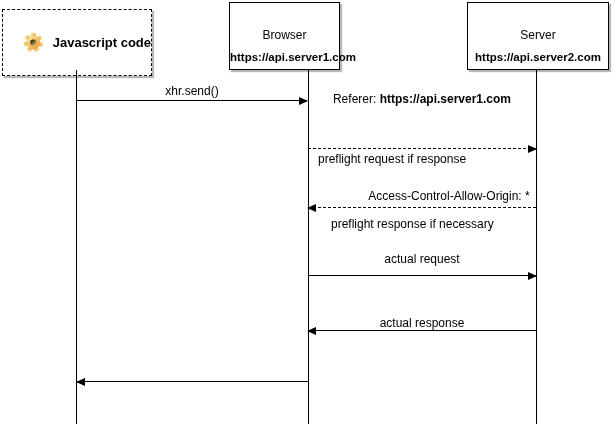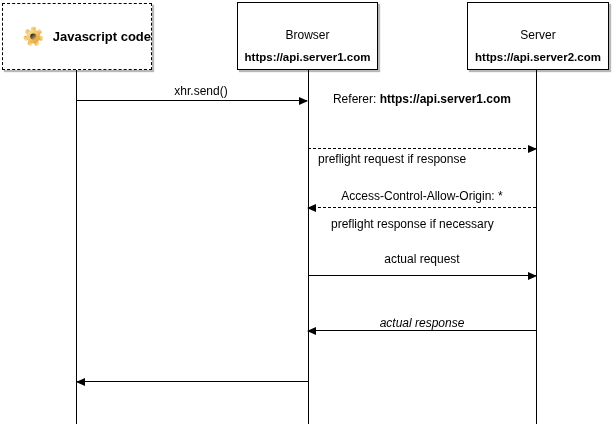--- a/index.html
+++ b/index.html
@@ -5,23 +5,23 @@
   html,body{margin:0;padding:0;background:#fff;}
   .canvas{
     position:relative;width:616px;height:425px;background:#ffffff;
     font-family:"Liberation Sans",sans-serif;color:#000;overflow:hidden;
   }
   .actor-box{
     position:absolute;background:#fff;border:1px solid #000;
     box-shadow:2px 2px 1px #b8b8b8;box-sizing:border-box;
   }
   .actor-box.dashed{border:1.4px dashed #000;}
-  .js-box{left:2px;top:3px;width:150px;height:67px;display:flex;align-items:center;gap:9px;padding-left:20px;}
+  .js-box{left:2px;top:9px;width:150px;height:67px;display:flex;align-items:center;gap:9px;padding-left:20px;}
   .js-label{font-size:13px;font-weight:bold;white-space:nowrap;}
-  .browser-box{left:237px;top:2px;width:141px;height:68px;}
+  .browser-box{left:229px;top:2px;width:111px;height:68px;}
   .server-box{left:467px;top:2px;width:142px;height:68px;padding-left:40px;}
   .actor-title{position:absolute;left:0;right:0;top:25px;text-align:center;font-size:12px;line-height:14px;}
   .actor-url{position:absolute;left:0;right:0;top:47px;text-align:center;font-size:11.5px;font-weight:bold;white-space:nowrap;line-height:14px;}
   .lifeline{position:absolute;width:1px;background:#000;top:70px;height:354px;}
   .ll-js{left:76px;}
   .ll-browser{left:308px;}
   .ll-server{left:536px;}
   .arrow{position:absolute;height:0;border-top:1px solid #000;}
   .arrow.dashed{border-top:1.3px dashed #000;}
   .arrow.right::after{
@@ -78,34 +78,34 @@
 
   <div class="actor-box server-box">
     <div class="actor-title">Server</div>
     <div class="actor-url">https://api.server2.com</div>
   </div>
 
   <div class="lifeline ll-js"></div>
   <div class="lifeline ll-browser"></div>
   <div class="lifeline ll-server"></div>
 
-  <div class="label center" style="left:86px;top:84px;width:230px;">xhr.send()</div>
+  <div class="label center" style="left:77px;top:84px;width:230px;">xhr.send()</div>
   <div class="arrow right" style="left:77px;top:100px;width:230px;"></div>
 
   <div class="label center headers" style="left:305px;top:91px;width:234px;">
     <div><span>Referer: </span><b>https://api.server1.com</b></div>
   </div>
   <div class="arrow dashed right" style="left:308px;top:148px;width:228px;"></div>
   <div class="label" style="left:318px;top:152px;">preflight request if response</div>
 
-  <div class="label center" style="left:308px;top:189px;width:228px;">Access-Control-Allow-Origin: *</div>
+  <div class="label center" style="left:308px;top:189px;width:228px;padding-left:27px;">Access-Control-Allow-Origin: *</div>
   <div class="arrow dashed left" style="left:308px;top:207px;width:228px;"></div>
   <div class="label" style="left:331px;top:217px;">preflight response if necessary</div>
 
   <div class="label center" style="left:308px;top:252px;width:228px;">actual request</div>
   <div class="arrow right" style="left:308px;top:275px;width:228px;"></div>
 
-  <div class="label center" style="left:308px;top:316px;width:228px;font-style:italic;">actual response</div>
+  <div class="label center" style="left:308px;top:316px;width:228px;">actual response</div>
   <div class="arrow left" style="left:308px;top:330px;width:228px;"></div>
 
   <div class="arrow left" style="left:77px;top:381px;width:231px;"></div>
 
 </div>
 
 </body></html>

